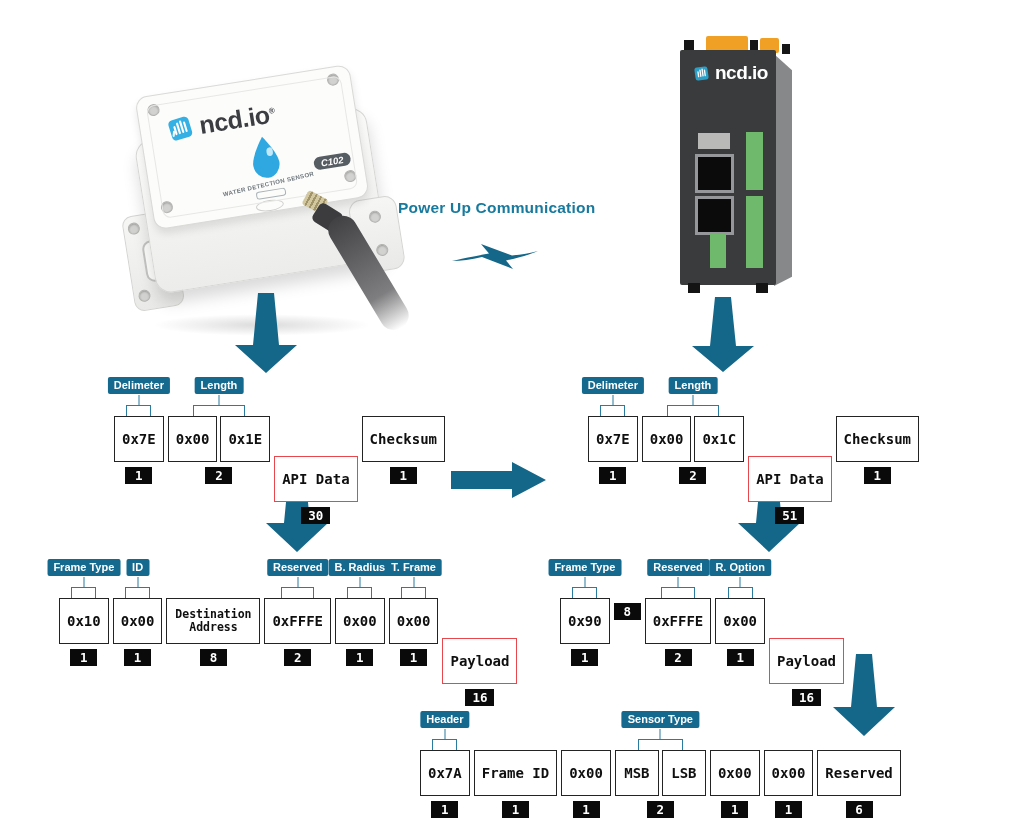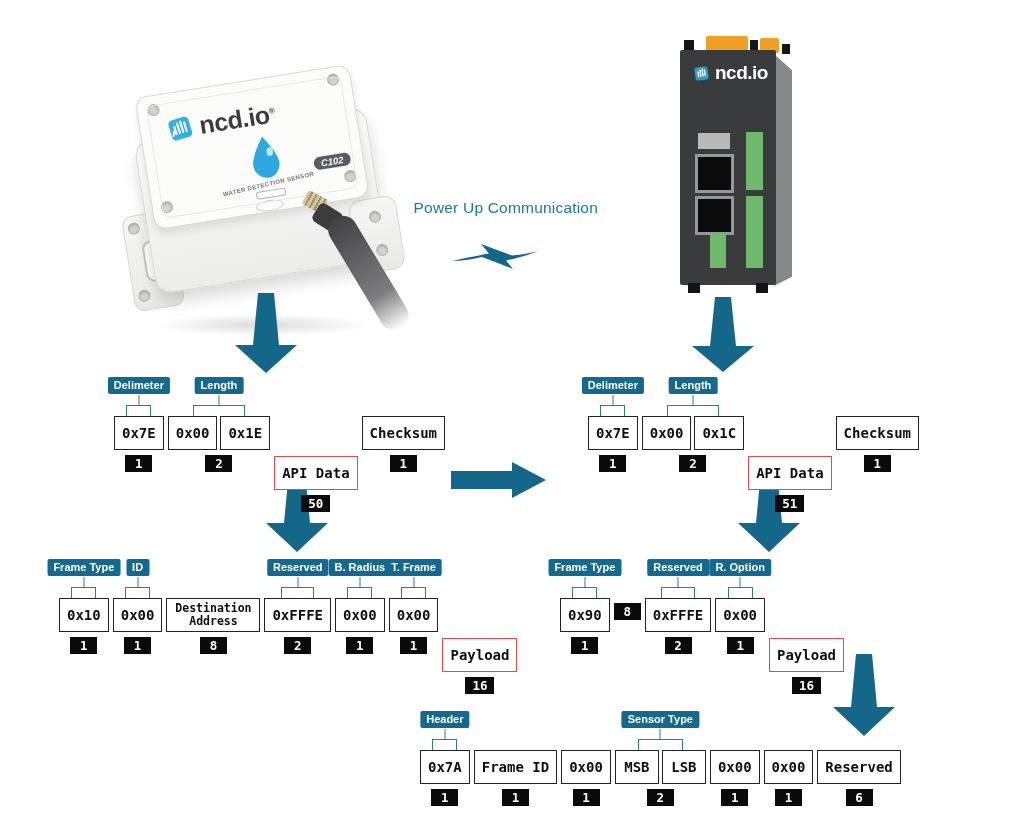--- a/index.html
+++ b/index.html
@@ -18,34 +18,34 @@
   .grp-label-area{height:17px;position:relative;}
   .chip{position:absolute;left:50%;transform:translateX(-50%);top:0;white-space:nowrap;
         background:var(--teal-label,#15698e);color:#fff;font-size:11px;font-weight:bold;
         line-height:15px;padding:1px 6px;border-radius:2px;z-index:3;}
   .bracket-area{height:22px;position:relative;}
   .bracket{position:absolute;left:25%;width:50%;top:11px;height:11px;box-sizing:border-box;
            border:1.6px solid var(--teal-line,#2a7ba0);border-bottom:none;}
   .bracket::before{content:"";position:absolute;left:50%;top:-11px;height:11px;width:0;
            border-left:1.6px solid var(--teal-line,#2a7ba0);transform:translateX(-50%);}
   .boxes{display:flex;gap:3px;}
-  .box{height:34px;min-width:44px;box-sizing:border-box;border:1.7px solid #232323;background:#fff;
+  .box{height:46px;min-width:44px;box-sizing:border-box;border:1.7px solid #232323;background:#fff;
        display:flex;align-items:center;justify-content:center;padding:0 7px;
        font-family:"DejaVu Sans Mono",monospace;font-weight:bold;font-size:14px;color:#0f0f0f;
        white-space:nowrap;}
   .box.red{border-color:var(--red-accent,#e8484d);margin-top:40px;}
   .box.wrap{width:94px;min-width:94px;white-space:normal;font-size:11.5px;line-height:1.12;
             text-align:center;padding:0 4px;}
   .count-area{height:17px;margin-top:5px;display:flex;justify-content:center;}
   .count{background:var(--badge-black,#0a0a0a);color:#fff;font-family:"DejaVu Sans Mono",monospace;
          font-weight:bold;font-size:12.5px;line-height:17px;padding:0 7px;min-width:13px;text-align:center;}
 
   
-  .puc-title{position:absolute;left:398px;top:199px;width:200px;text-align:right;
-             color:#187a9e;font-size:15.5px;font-weight:normal;letter-spacing:.2px;}
+  .puc-title{position:absolute;left:398px;top:199px;width:200px;text-align:left;
+             color:#187a9e;font-size:15.5px;font-weight:bold;letter-spacing:.2px;}
 
   
   .overlay{position:absolute;left:0;top:0;pointer-events:none;}
 
   
   .sensor{position:absolute;left:118px;top:68px;width:276px;height:240px;}
   .sensor-shadow{position:absolute;left:34px;top:246px;width:220px;height:22px;border-radius:50%;
       background:radial-gradient(ellipse at center,rgba(0,0,0,.14),rgba(0,0,0,0) 70%);}
   .tilt{position:absolute;inset:0;transform:rotate(-9deg);}
   .flange{position:absolute;background:linear-gradient(#f6f6f4,#e9e9e7);border:1px solid #d4d4d2;border-radius:10px;}
@@ -227,21 +227,21 @@
             <div class="count">2</div>
           </div>
         </div>
         <div class="grp">
           <div class="grp-label-area"></div>
           <div class="bracket-area"></div>
           <div class="boxes">
             <div class="box red">API Data</div>
           </div>
           <div class="count-area">
-            <div class="count">50</div>
+            <div class="count">30</div>
           </div>
         </div>
         <div class="grp">
           <div class="grp-label-area"></div>
           <div class="bracket-area"></div>
           <div class="boxes">
             <div class="box">Checksum</div>
           </div>
           <div class="count-area">
             <div class="count">1</div>

